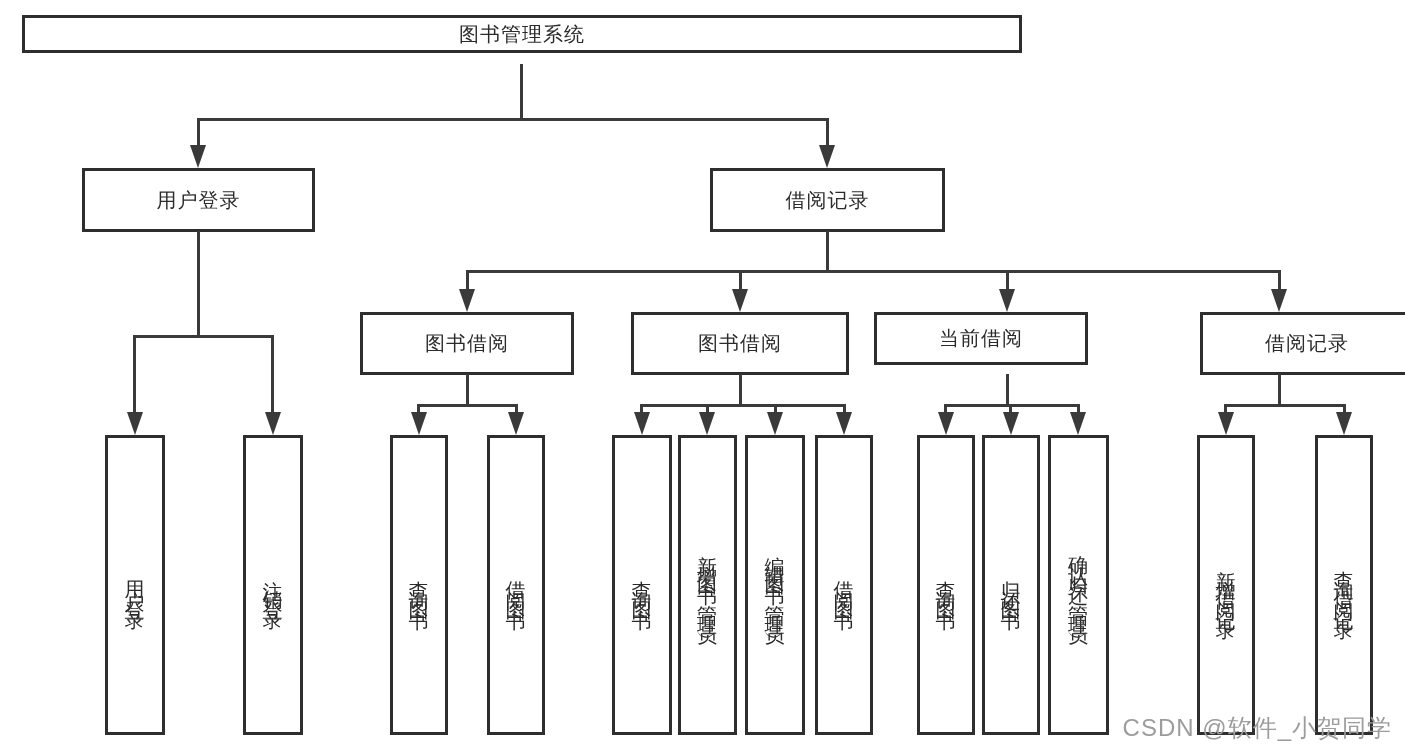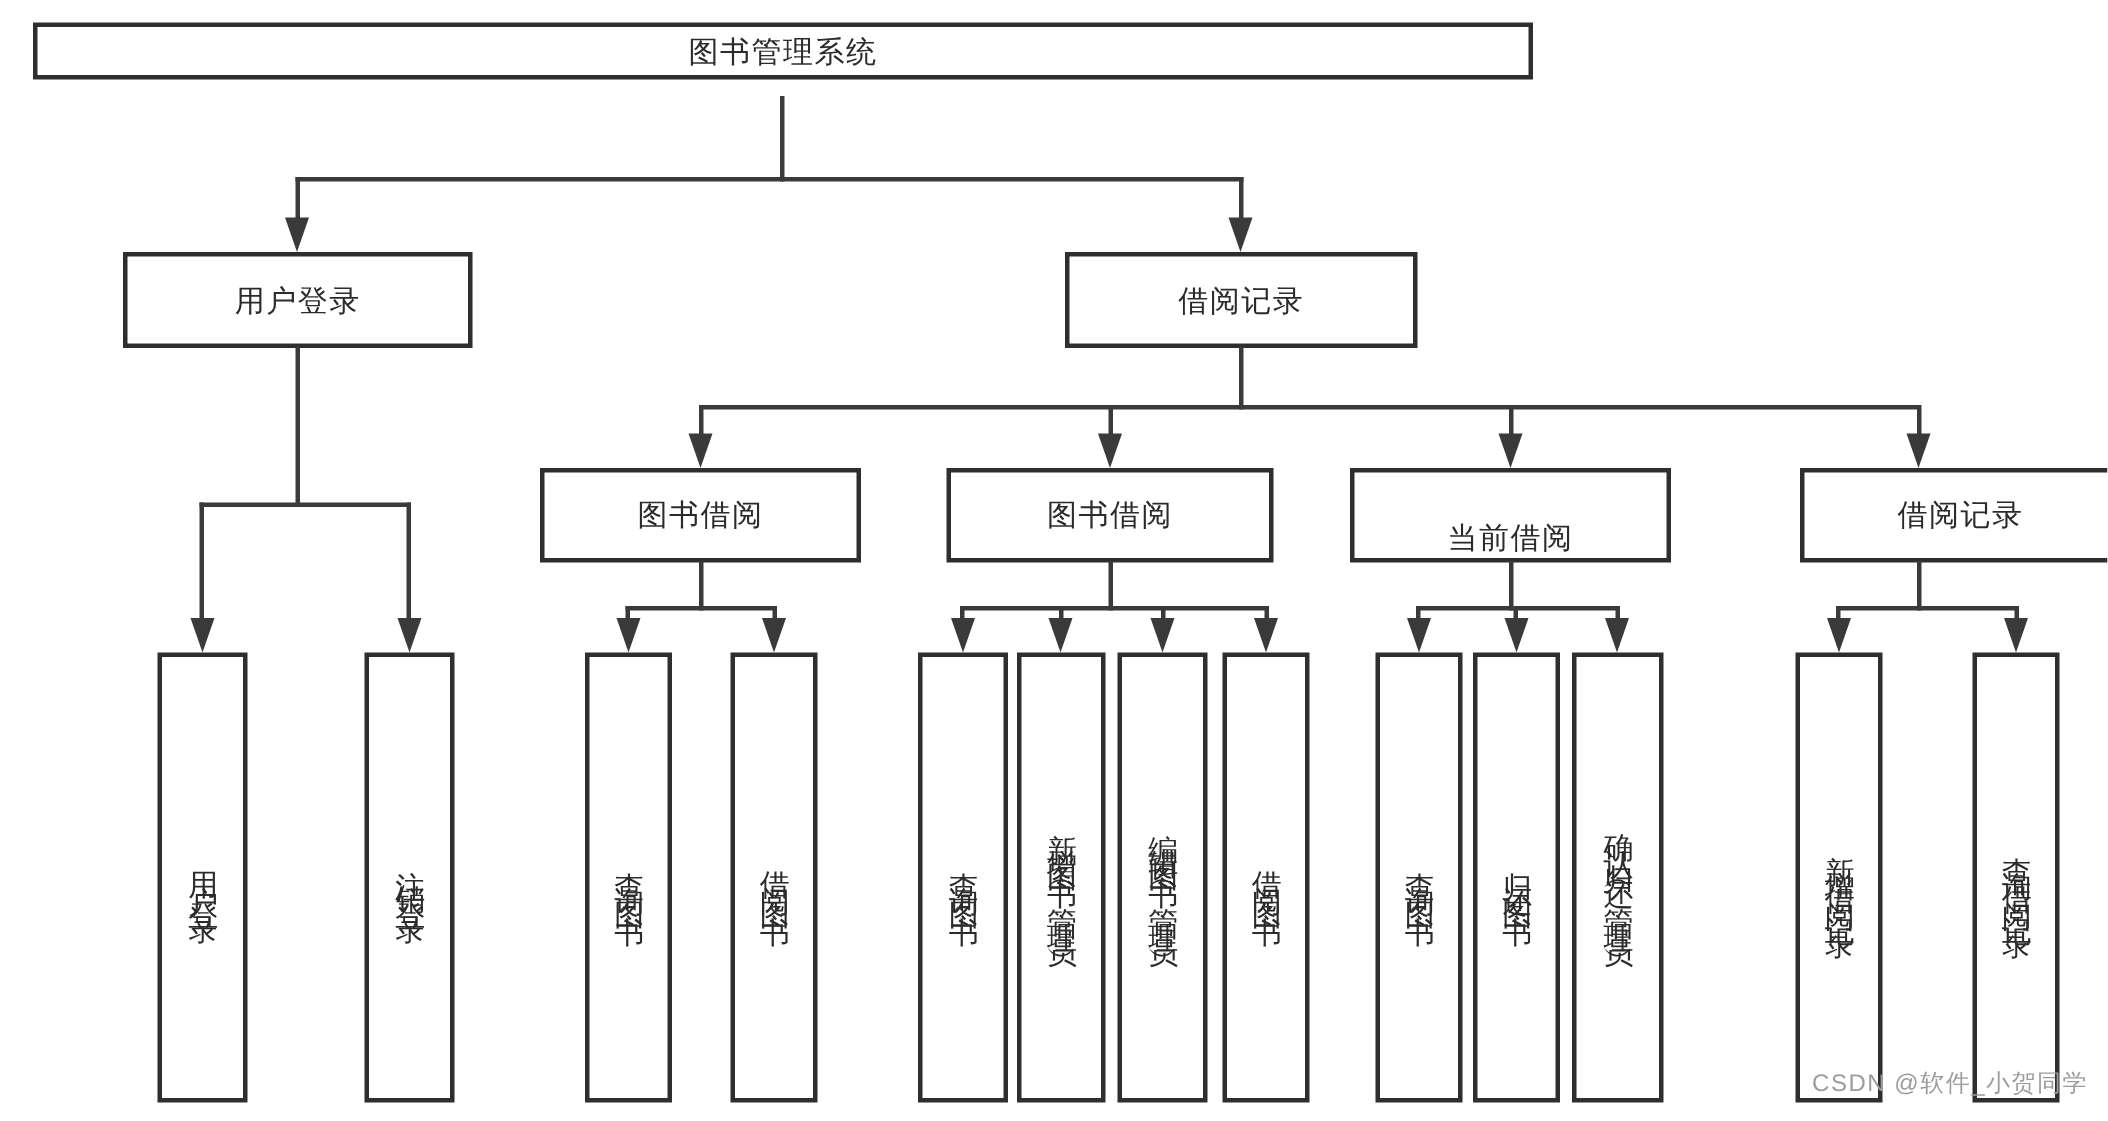--- a/index.html
+++ b/index.html
@@ -18,21 +18,21 @@
   }
   .hline{position:absolute;height:3px;background:#3a3a3a;}
   .vline{position:absolute;width:3px;background:#3a3a3a;}
   .arrow{
     position:absolute;width:0;height:0;
     border-left:8px solid transparent;border-right:8px solid transparent;
     border-top:23px solid #3a3a3a;
   }
   .watermark{
     position:absolute;top:712px;right:13px;z-index:5;
-    font-size:16px;color:#9c9c9c;letter-spacing:1px;white-space:nowrap;
+    font-size:24px;color:#9c9c9c;letter-spacing:1px;white-space:nowrap;
   }
 </style>
 </head>
 <body>
 
 <div class="canvas">
 
   <div class="box" style="left:22px;top:15px;width:1000px;height:38px;">
     <span class="hlabel">图书管理系统</span>
   </div>
@@ -43,21 +43,21 @@
   <div class="box" style="left:710px;top:168px;width:235px;height:64px;">
     <span class="hlabel">借阅记录</span>
   </div>
 
   <div class="box" style="left:360px;top:312px;width:214px;height:63px;">
     <span class="hlabel">图书借阅</span>
   </div>
   <div class="box" style="left:631px;top:312px;width:218px;height:63px;">
     <span class="hlabel">图书借阅</span>
   </div>
-  <div class="box" style="left:900px;top:312px;width:214px;height:63px;align-items:flex-end;">
+  <div class="box" style="left:874px;top:312px;width:214px;height:53px;">
     <span class="hlabel">当前借阅</span>
   </div>
   <div class="box" style="left:1172px;top:312px;width:214px;height:63px;margin-left:28px;">
     <span class="hlabel">借阅记录</span>
   </div>
 
   <div class="box" style="left:105px;top:435px;width:60px;height:300px;">
     <span class="vlabel">用户登录</span>
   </div>
   <div class="box" style="left:243px;top:435px;width:60px;height:300px;">

